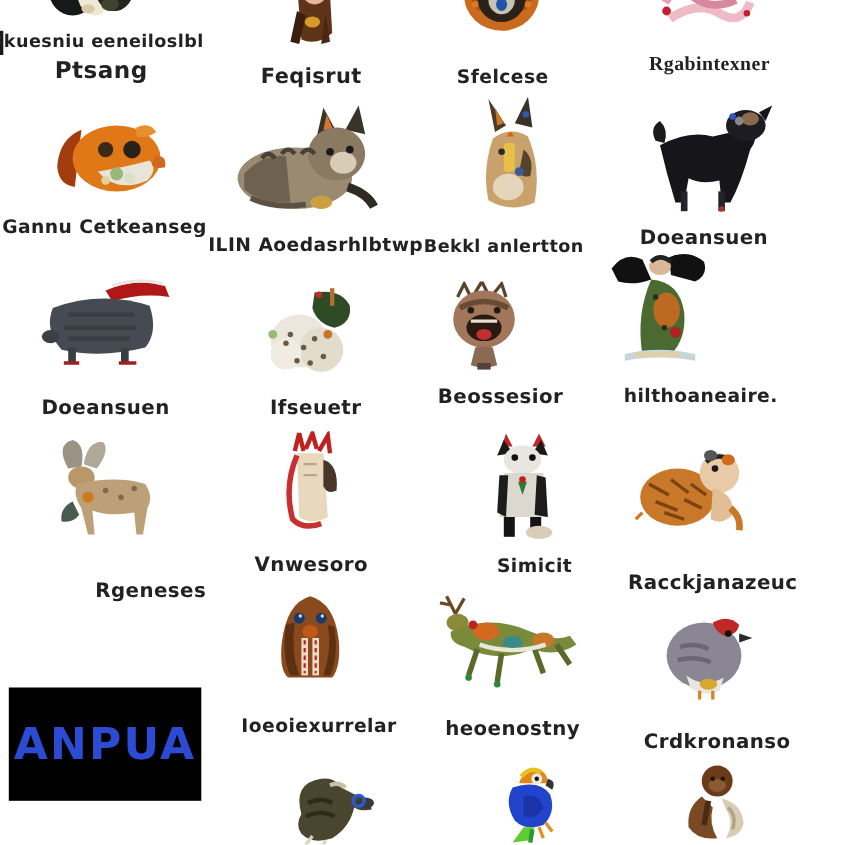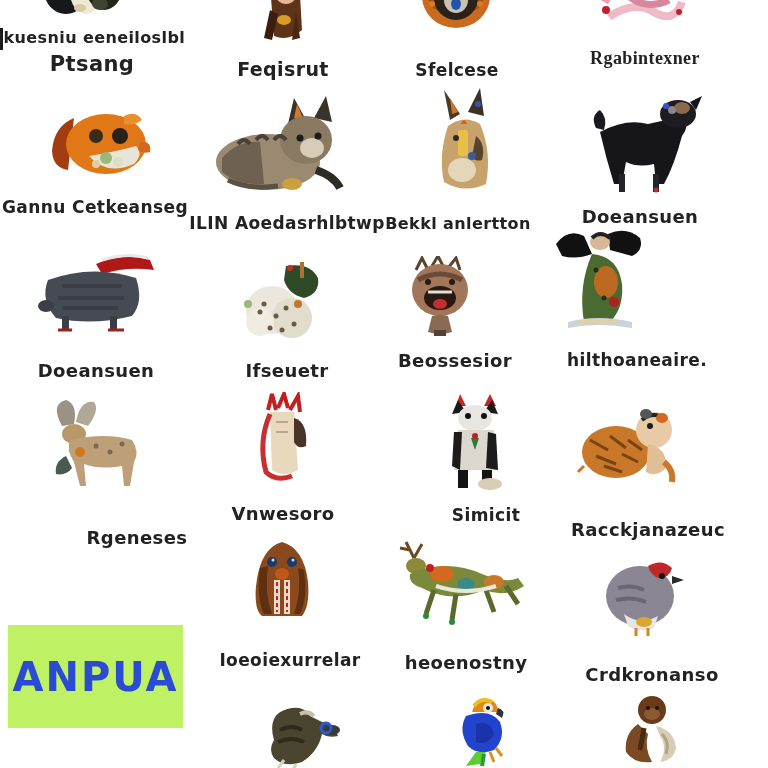--- a/index.html
+++ b/index.html
@@ -230,21 +230,21 @@
     <path d="M66 24 Q78 14 90 24" stroke="#222222" stroke-width="4" fill="none"></path>
     <circle cx="74" cy="30" r="3" fill="#1a1a1a"></circle>
     <ellipse cx="86" cy="22" rx="6" ry="5" fill="#d2691e"></ellipse>
     <ellipse cx="70" cy="18" rx="6" ry="5" fill="#55565a"></ellipse>
     <path d="M72 48 Q92 52 90 72 Q80 82 70 76 Z" fill="#e0bf96"></path>
     <path d="M88 66 q10 8 8 20" stroke="#c87828" stroke-width="6" fill="none"></path>
     <path d="M8 70 l-6 6" stroke="#d07820" stroke-width="3"></path>
   </svg>
   <div class="cap" style="left:648px;top:503px;font-size:18px;margin-top:16px;">Racckjanazeuc</div>
 
-  <div class="badge" style="left:8px;top:625px;width:175px;height:103px;background:#bef264;color:#2b4bd3;font-size:40px;">
+  <div class="badge" style="left:8px;top:625px;width:175px;height:103px;background:#000000;color:#2b4bd3;font-size:40px;">
     <span>ANPUA</span>
   </div>
 
   <svg class="art" style="left:246px;top:538px;" width="72" height="94" viewBox="0 0 72 94">
     <path d="M36 4 Q14 10 10 48 Q8 72 16 78 L56 78 Q64 68 62 44 Q58 10 36 4 Z" fill="#8a4a1e"></path>
     <path d="M14 30 Q10 60 18 76 L26 76 Q18 54 22 28 Z" fill="#5e3012"></path>
     <path d="M58 32 Q62 60 54 76 L48 76 Q56 52 52 30 Z" fill="#5e3012"></path>
     <circle cx="26" cy="24" r="5" fill="#1a3a6a"></circle>
       <circle cx="46" cy="24" r="5" fill="#1a3a6a"></circle>
     <circle cx="27" cy="22" r="1.5" fill="#cfe0ee"></circle>

